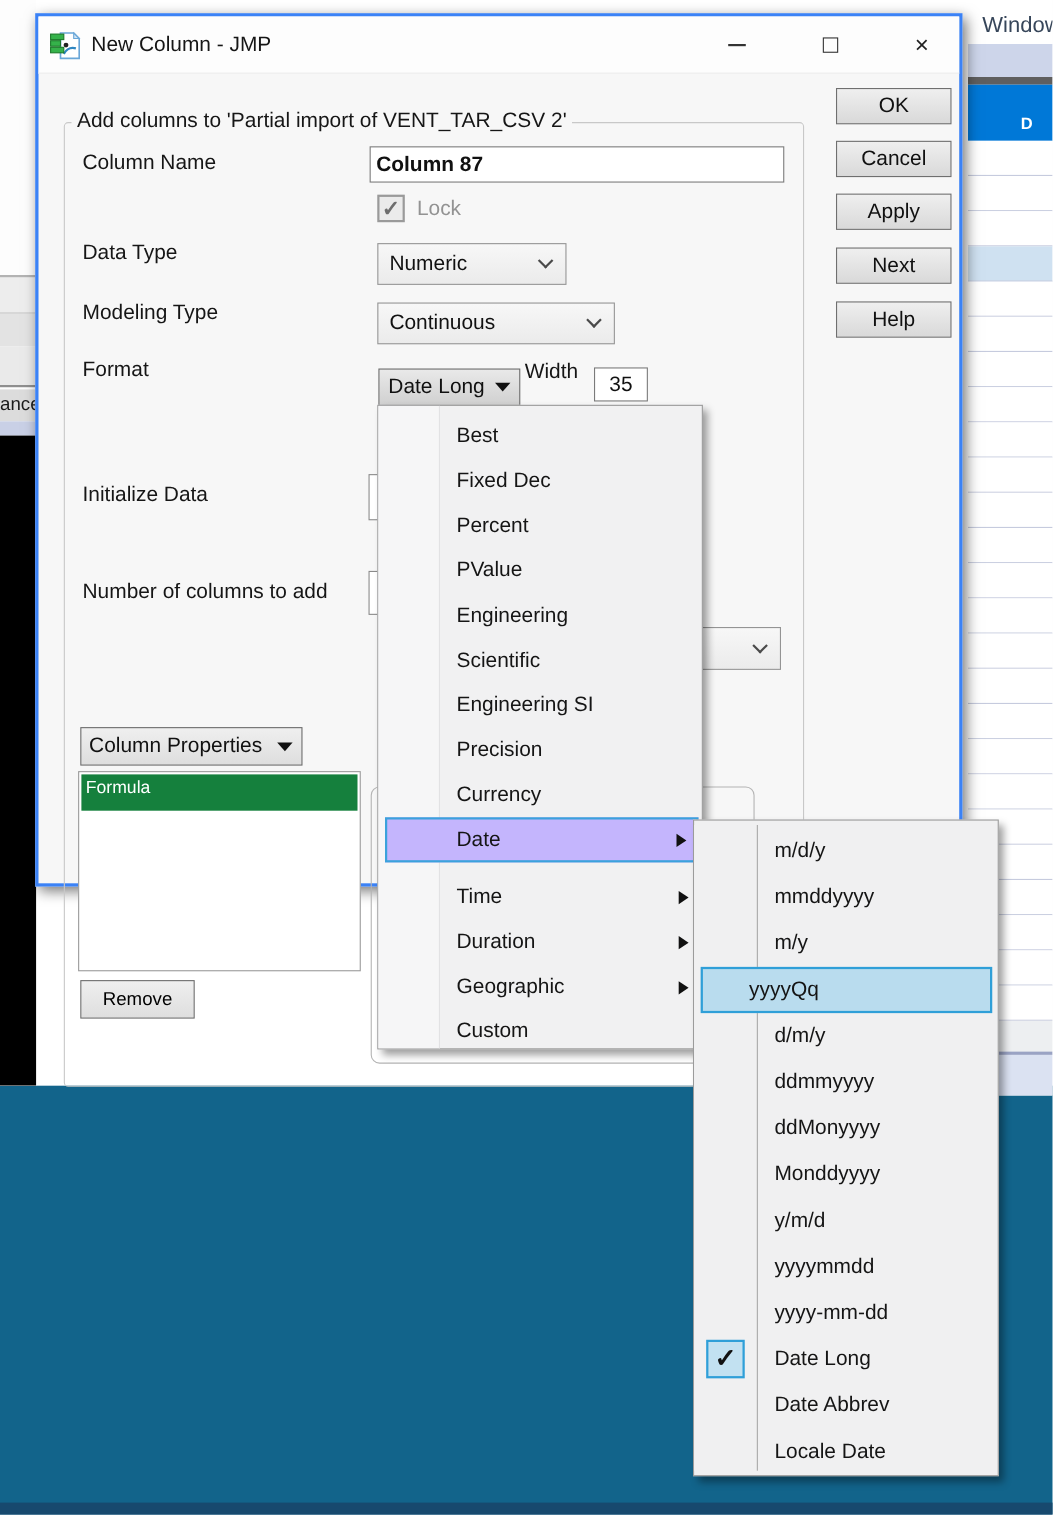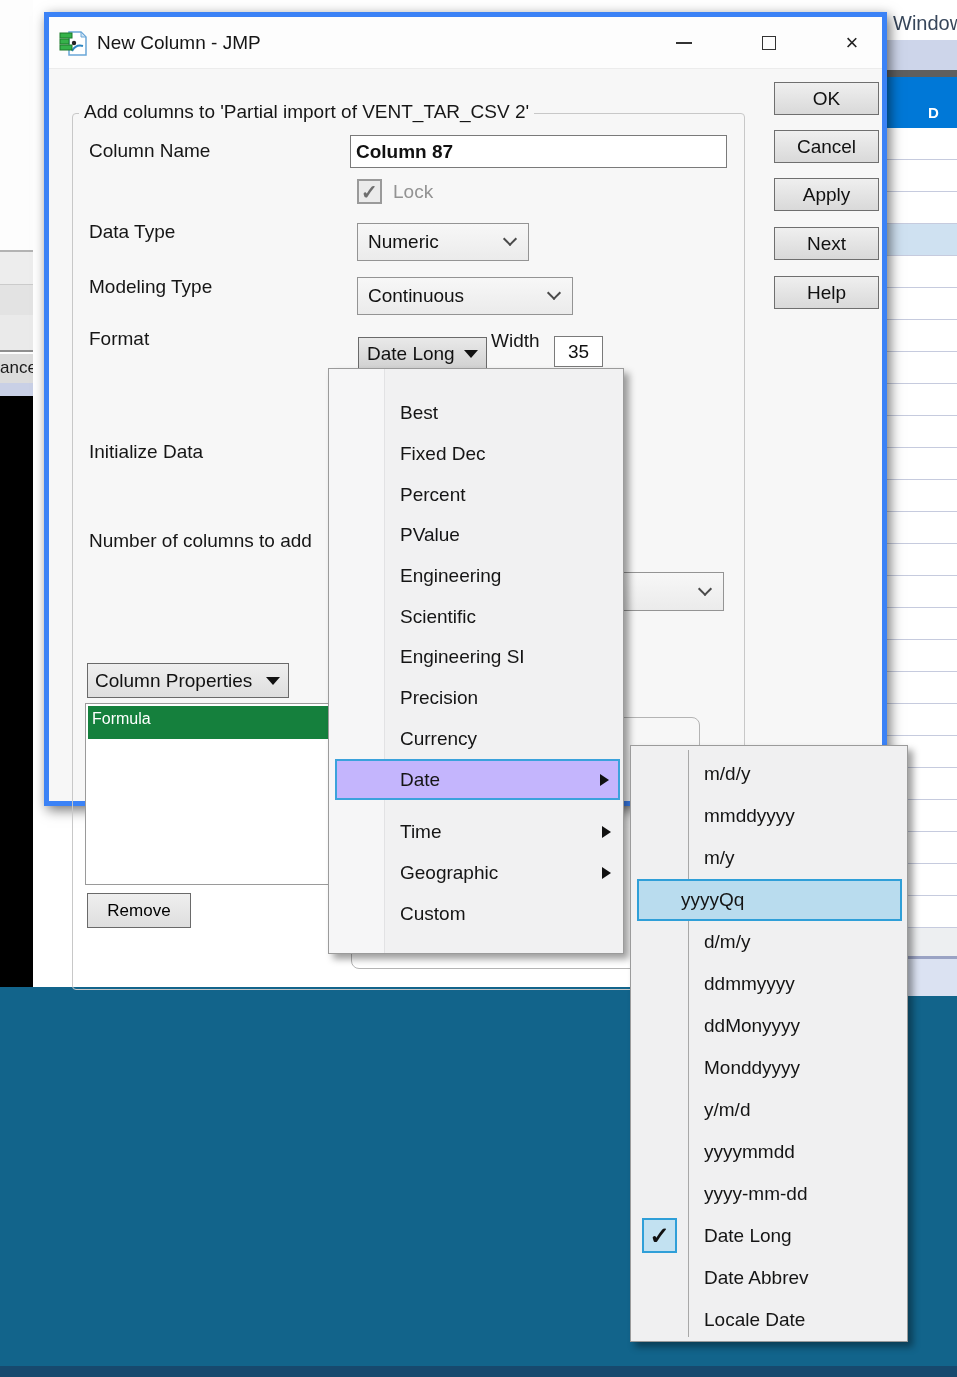--- a/index.html
+++ b/index.html
@@ -31,22 +31,22 @@
   .bgr-colhdr { position:absolute; left:48px; top:27px; color:#fff; font-weight:700; font-size:15px; }
   .bgr-rows { position:absolute; left:0; top:128px; width:77px; }
   .bgr-row { height:32px; border-bottom:1px solid #c6cbde; background:#fff; }
   .bgr-row.hl { background:#cfe1f1; }
   .bgr-band1 { position:absolute; left:0; top:928px; width:77px; height:28px; background:#edeff1; }
   .bgr-line { position:absolute; left:0; top:956px; width:77px; height:3px; background:#9aa3c4; }
   .bgr-band2 { position:absolute; left:0; top:959px; width:77px; height:37px; background:#dbe2f2; }
 
   
   .dialog {
-    position:absolute; left:44px; top:12px; width:843px; height:794px;
-    background:#f7f7f7; border:5px solid #3b82f6; z-index:10;
+    position:absolute; left:32px; top:12px; width:843px; height:794px;
+    background:#f7f7f7; border:3px solid #3b82f6; z-index:10;
     box-shadow: 3px 4px 12px rgba(0,0,0,0.55);
   }
   .titlebar { position:absolute; left:0; top:0; width:100%; height:52px; background:#fdfdfd; border-bottom:1px solid #ececec; }
   .title-icon { position:absolute; left:10px; top:12px; width:30px; height:28px; }
   .title-text { position:absolute; left:48px; top:15px; font-size:19px; color:#161616; }
   .winbtn { position:absolute; top:10px; width:50px; height:32px; display:flex; align-items:center; justify-content:center; }
   .wb-min { left:610px; } .wb-max { left:695px; } .wb-close { left:778px; }
   .glyph-min { width:16px; height:2px; background:#333; }
   .glyph-max { width:14px; height:14px; border:1.5px solid #333; background:transparent; }
   .glyph-close { font-size:22px; color:#222; line-height:1; }
@@ -89,21 +89,21 @@
   .btn-colprops { left:38px; top:646px; width:202px; height:35px; padding-left:7px; background:linear-gradient(#efefef,#dedede); }
   .tri { width:0; height:0; border-left:7px solid transparent; border-right:7px solid transparent; border-top:8px solid #111; margin-left:auto; margin-right:8px; }
 
   .formula-panel { position:absolute; left:302px; top:700px; width:349px; height:252px; border:1.5px solid #b4b4b4; border-radius:8px; }
   .formula-list { position:absolute; left:36px; top:686px; width:257px; height:182px; background:#fff; border:1.5px solid #9a9a9a; padding:2px; }
   .formula-sel { height:33px; background:#15803d; color:#fff; font-size:16px; padding:4px 0 0 4px; }
   .btn-remove { position:absolute; left:38px; top:876px; width:104px; height:35px; background:linear-gradient(#efefef,#dedede); border:1.6px solid #6a6a6a; font-size:17px; display:flex; align-items:center; justify-content:center; }
 
   
   .menu { position:absolute; background:#f1f1f2; border:1px solid #9b9b9b; box-shadow:5px 5px 7px rgba(0,0,0,0.38); }
-  .menu1 { left:328px; top:368px; width:296px; height:586px; padding-top:24px; z-index:20; }
+  .menu1 { left:343px; top:368px; width:296px; height:586px; padding-top:8px; z-index:20; }
   .menu1 .gutter { position:absolute; left:0; top:0; bottom:0; width:56px; background:#f6f6f7; border-right:1px solid #e2e2e4; }
   .m-item { position:relative; font-size:19px; color:#151515; display:flex; align-items:center; }
   .menu1 .m-item { height:40.7px; padding-left:71px; }
   .menu1 .m-item.hl { margin:0 3px 12px 6px; border:2px solid #3ba2dc; background:#c4b5fd; padding-left:63px; }
   .m-item .sub-arrow { display:none; }
   .m-item.has-sub .sub-arrow { display:block; position:absolute; right:12px; top:50%; margin-top:-6px; width:0; height:0; border-left:9px solid #111; border-top:6px solid transparent; border-bottom:6px solid transparent; }
   .menu1 .m-item.hl .sub-arrow { right:9px; }
 
   .menu2 { left:630px; top:745px; width:278px; height:597px; padding-top:7px; background:#f0f0f1; z-index:30; }
   .menu2 .gutter { position:absolute; left:0; top:4px; bottom:4px; width:58px; background:#f0f0f1; border-right:1.5px solid #a8a8a8; }
@@ -290,20 +290,25 @@
       <span>Date</span>
       <span class="sub-arrow"></span>
 
     </div>
     <div class="m-item has-sub">
       <span>Time</span>
       <span class="sub-arrow"></span>
 
     </div>
     <div class="m-item has-sub">
+      <span>Duration</span>
+      <span class="sub-arrow"></span>
+
+    </div>
+    <div class="m-item has-sub">
       <span>Geographic</span>
       <span class="sub-arrow"></span>
 
     </div>
     <div class="m-item">
       <span>Custom</span>
 
     </div>
   </div>
 

